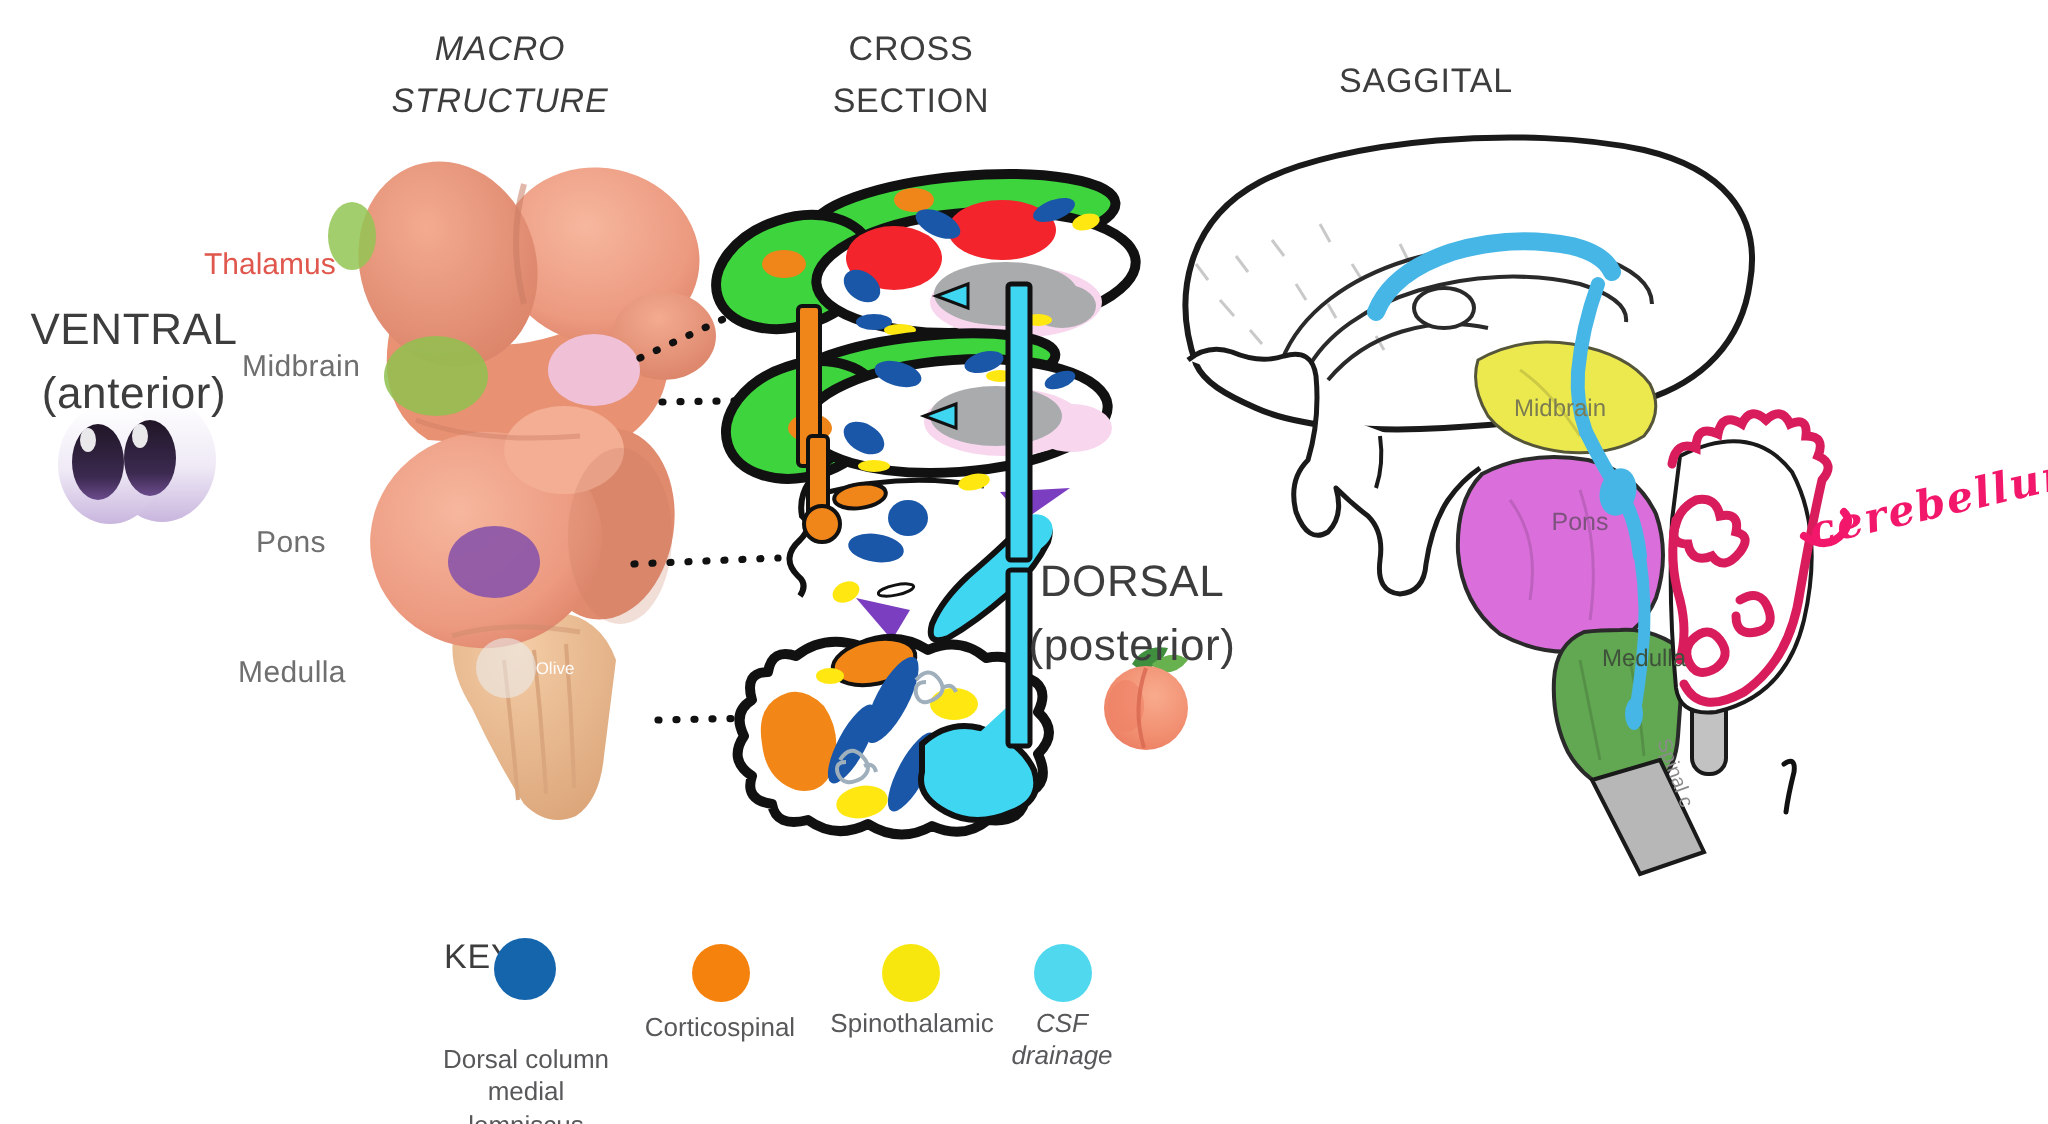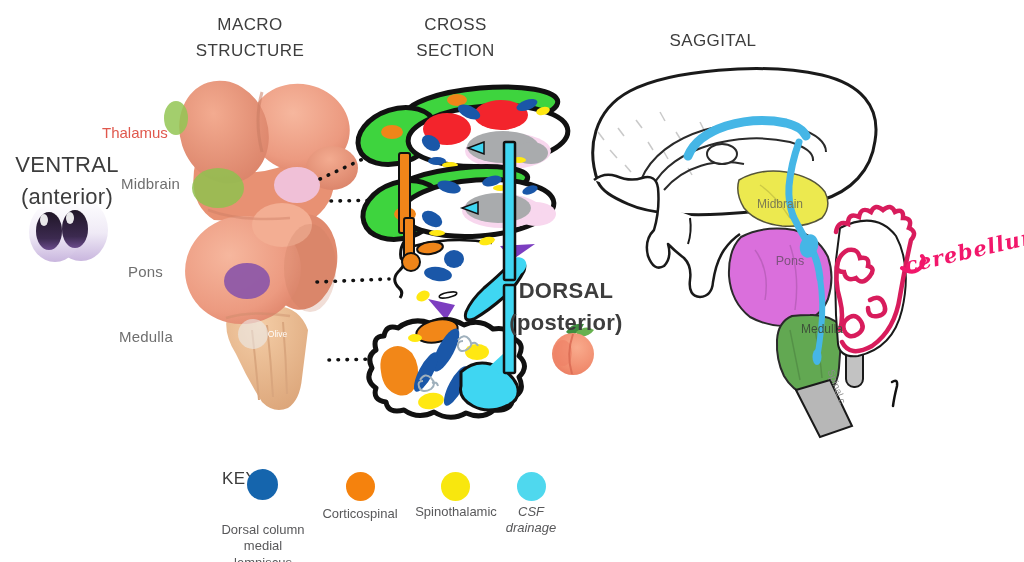--- a/index.html
+++ b/index.html
@@ -245,29 +245,29 @@
         <stop offset="100%" stop-color="#e8755c"></stop>
     </radialGradient>
   </defs>
   <path d="M20,12 Q26,2 38,4 Q34,14 24,15 Z" fill="#3f8f3f"></path>
   <path d="M30,12 Q40,4 48,10 Q42,18 32,16 Z" fill="#67b14f"></path>
   <circle cx="27" cy="34" r="21" fill="url(#pchg)"></circle>
   <ellipse cx="17" cy="33" rx="9" ry="13" fill="#ef8165" opacity="0.6"></ellipse>
   <path d="M27,14 Q20,34 26,54" stroke="#d96a52" stroke-width="2" fill="none" opacity="0.85"></path>
 </svg>
 
-<div class="abs ttl pre" style="left:183px;top:12px;width:134px;">MACRO
+<div class="abs ttl pre" style="left:183px;top:12px;width:134px;font-style:italic;">MACRO
 STRUCTURE</div>
 <div class="abs ttl pre" style="left:398px;top:12px;width:115px;">CROSS
 SECTION</div>
 <div class="abs ttl" style="left:657px;top:28px;width:112px;">SAGGITAL</div>
 
 <div class="abs olabel pre" style="left:8px;top:149px;width:118px;">VENTRAL
 (anterior)</div>
-<div class="abs olabel pre" style="left:507px;top:275px;width:118px;font-weight:bold;">DORSAL
+<div class="abs olabel pre" style="left:507px;top:275px;width:118px;">DORSAL
 (posterior)</div>
 
 <div class="abs" style="left:102px;top:124px;font-size:15px;color:#e0584d;">Thalamus</div>
 <div class="abs mlabel" style="left:121px;top:175px;">Midbrain</div>
 <div class="abs mlabel" style="left:128px;top:263px;">Pons</div>
 <div class="abs mlabel" style="left:119px;top:328px;">Medulla</div>
 <div class="abs" style="left:238px;top:329px;width:31px;text-align:center;font-size:8.5px;color:rgba(255,255,255,0.95);padding-left:24px;">Olive</div>
 
 <div class="abs slabel" style="left:746px;top:197px;width:68px;font-size:12px;color:#7c7c52;">Midbrain</div>
 <div class="abs slabel" style="left:764px;top:254px;width:52px;font-size:12.5px;color:#7d527d;">Pons</div>

